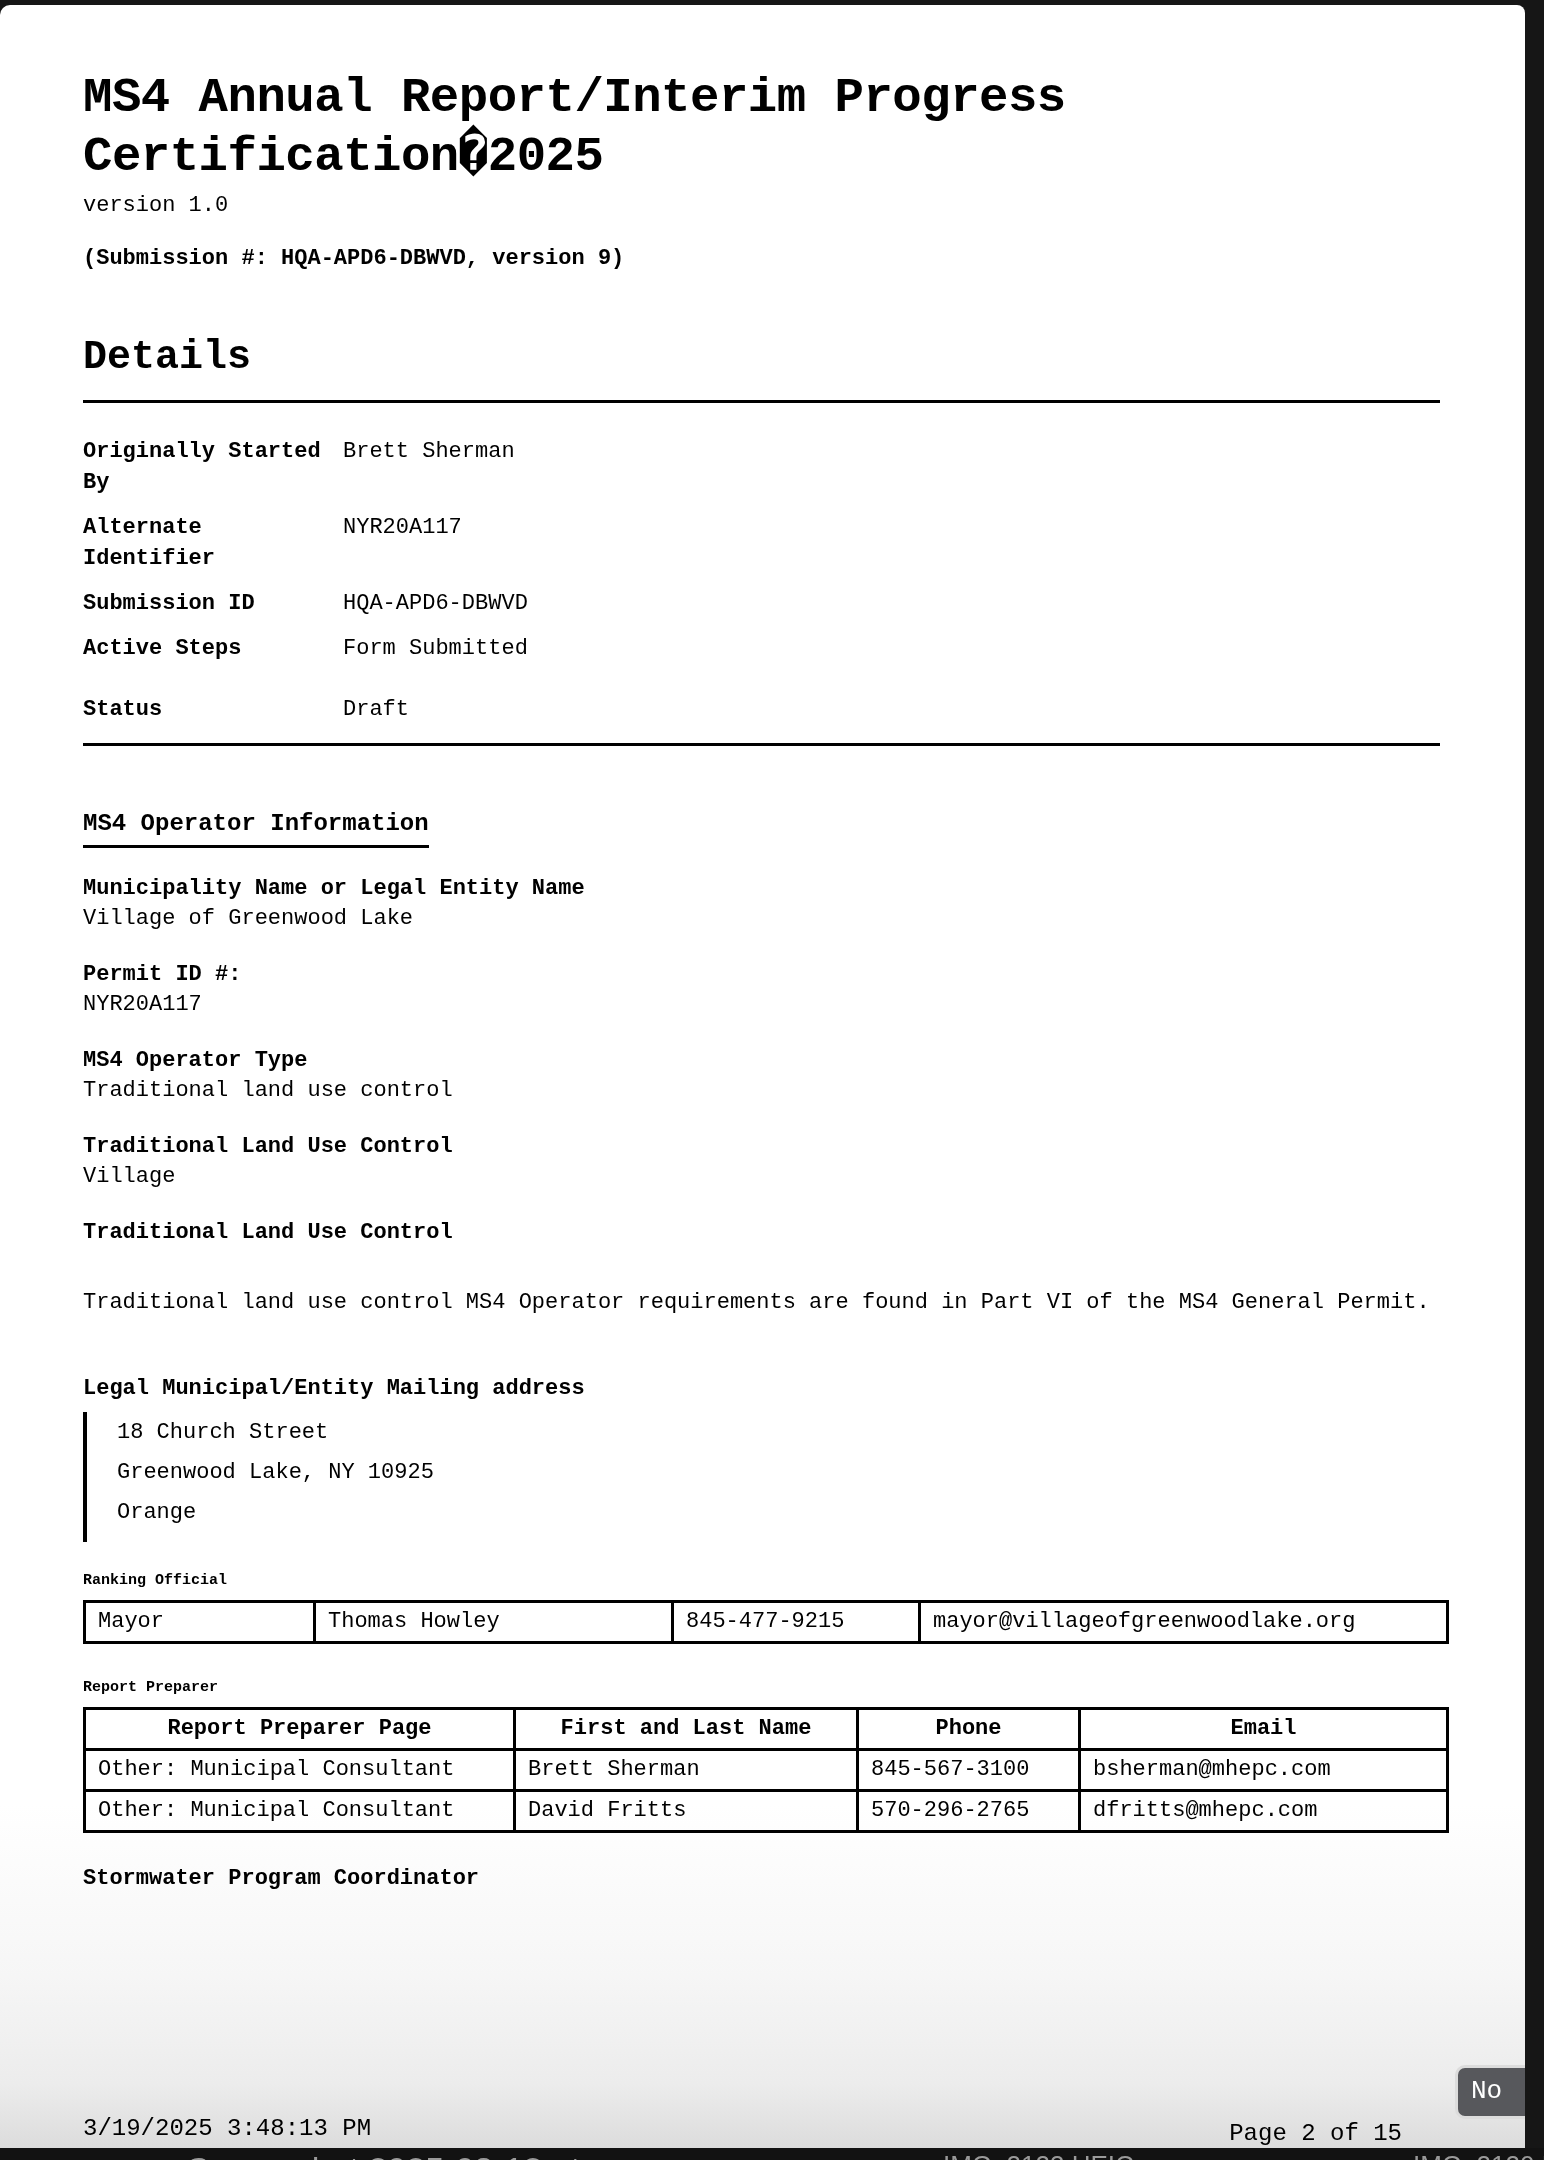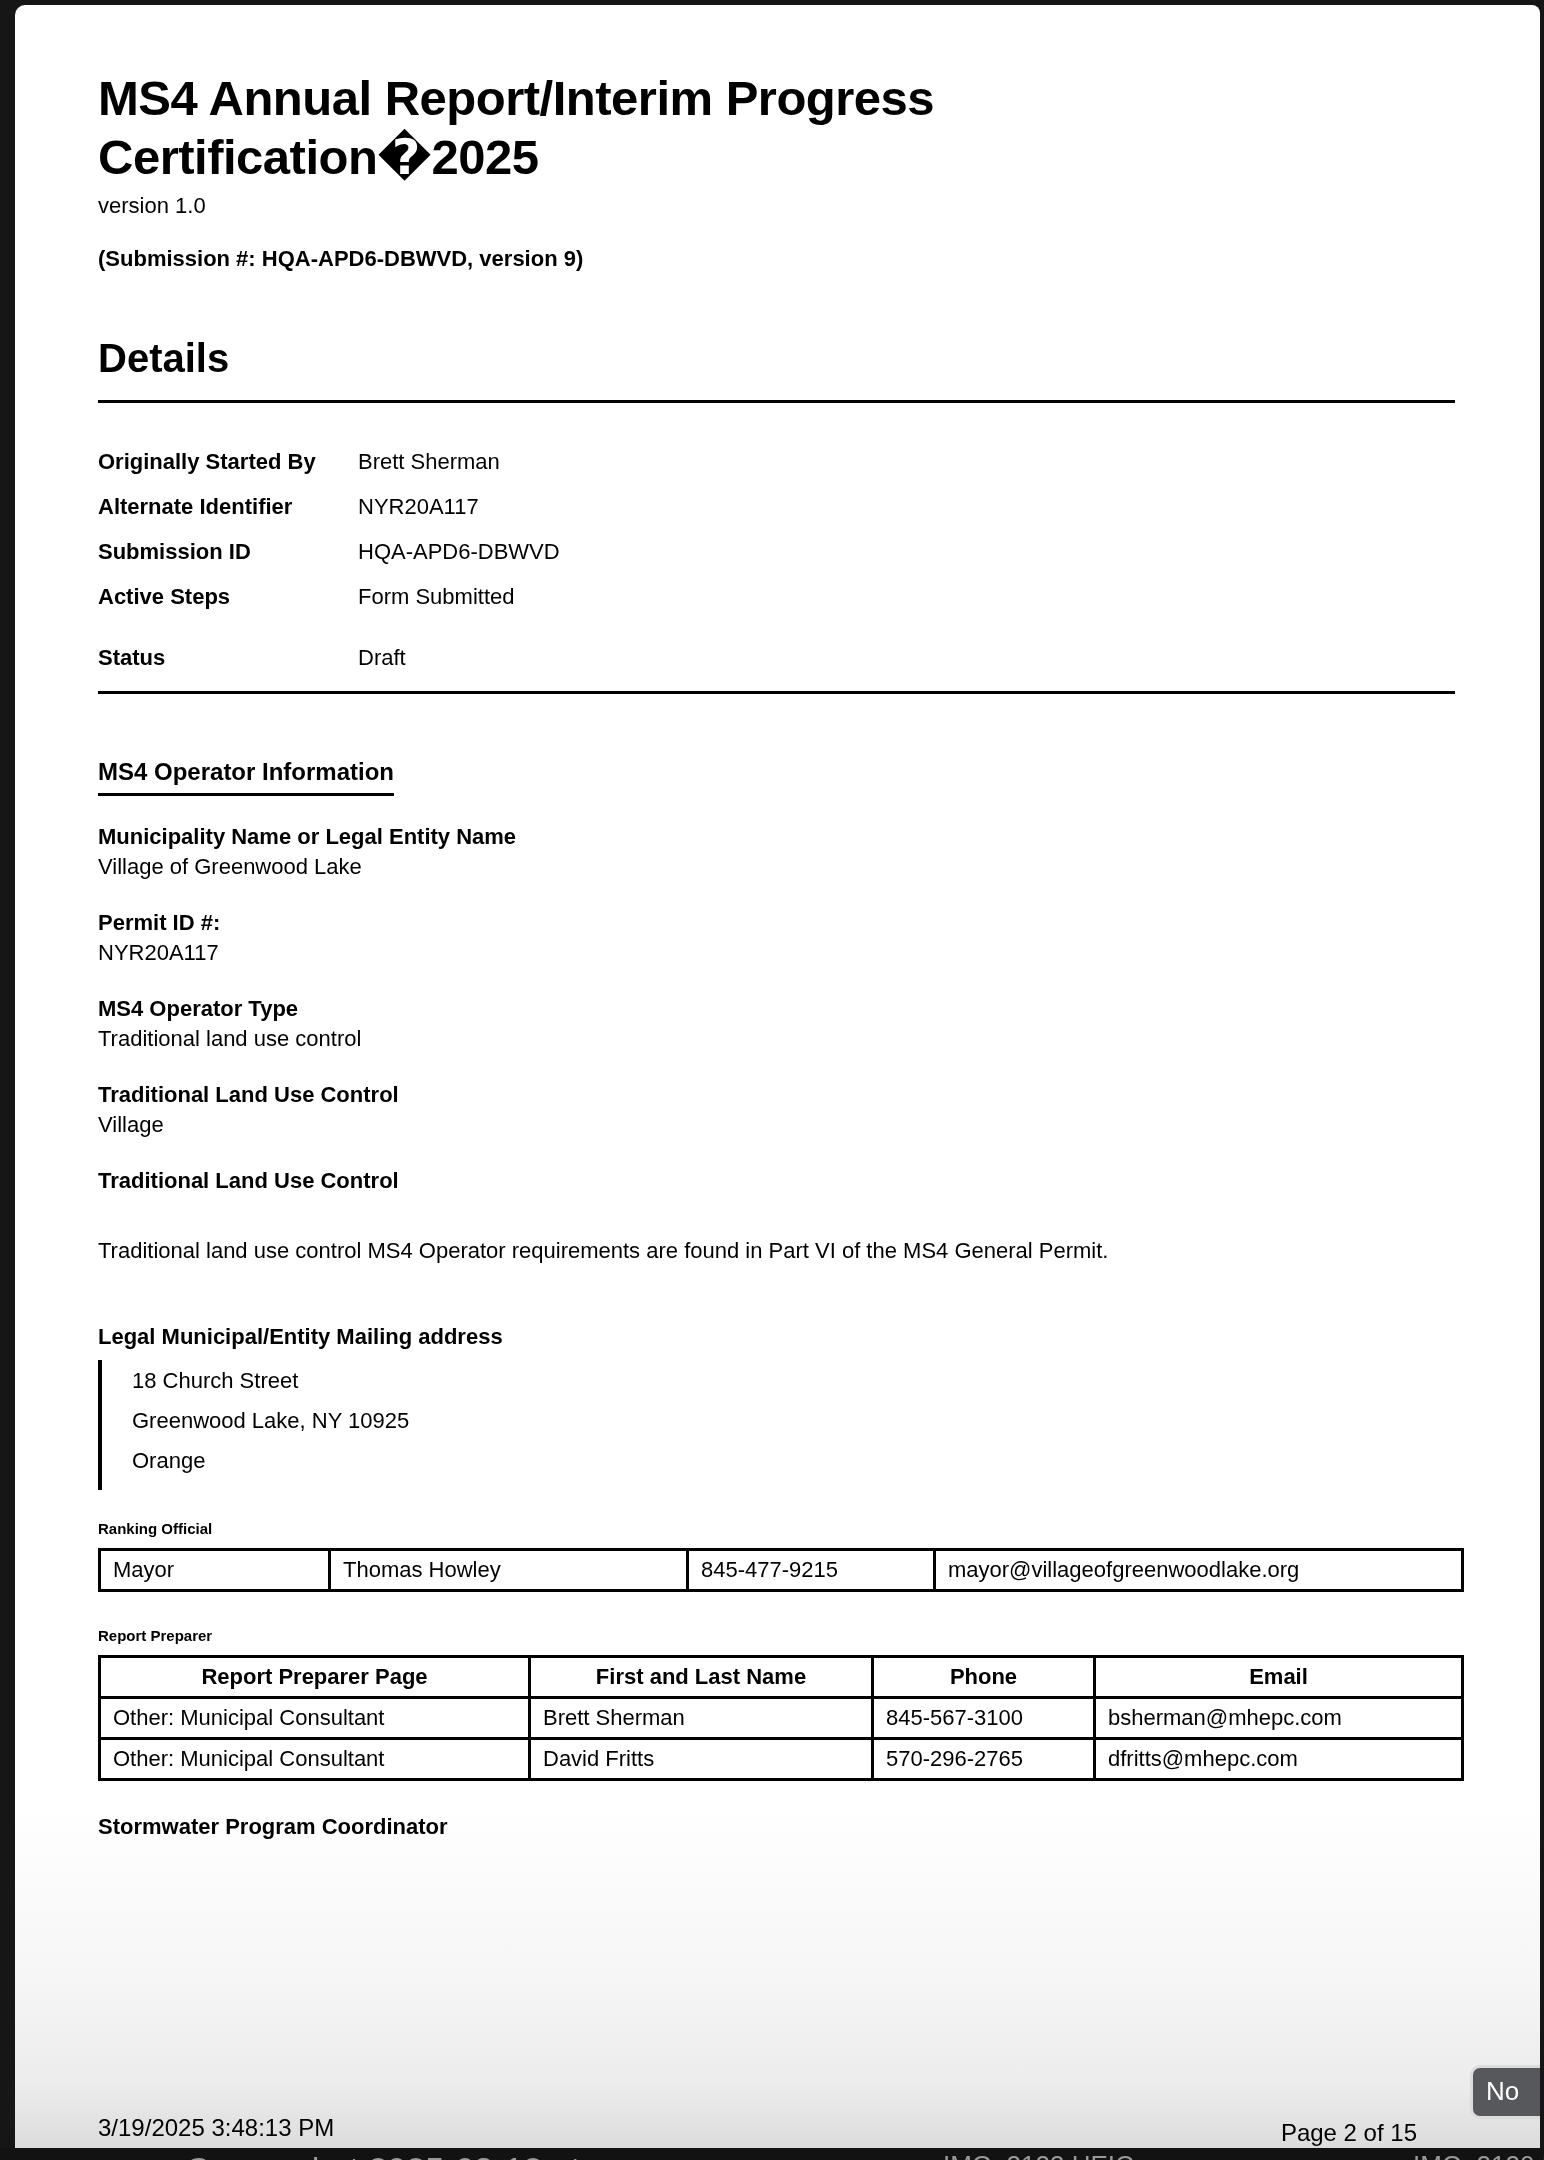--- a/index.html
+++ b/index.html
@@ -1,26 +1,26 @@
 <!DOCTYPE html>
 <html><head>
 <meta charset="utf-8">
 <style>
   html,body{margin:0;padding:0;width:1544px;height:2160px;overflow:hidden;}
   body{background:#161616;position:relative;font-family:"Liberation Sans","DejaVu Sans",sans-serif;color:#000;}
-  .page{position:absolute;left:15px;top:5px;width:1525px;height:2143px;overflow:hidden;
+  .page{position:absolute;left:0;top:5px;width:1525px;height:2143px;overflow:hidden;
         border-radius:10px 8px 0 0;
-        background:linear-gradient(180deg,#ffffff 0%,#ffffff 84%,#f6f6f6 92%,#ececec 97%,#dcdcdc 100%);}
+        background:linear-gradient(180deg,#ffffff 0%,#ffffff 84%,#f6f6f6 92%,#ececec 97%,#dcdcdc 100%);font-family:Liberation Mono, monospace;}
   .content{margin-left:83px;width:1357px;}
   .doc-title{padding-top:64px;font-size:49px;font-weight:bold;line-height:1.2;max-width:1080px;letter-spacing:-0.5px;}
   .doc-version{margin-top:4px;font-size:22px;line-height:1.35;}
   .doc-submission{margin-top:24px;font-size:22px;font-weight:bold;line-height:1.35;}
   .h2{margin-top:60px;font-size:40px;font-weight:bold;line-height:1.2;}
   .rule{margin-top:18px;height:3px;background:#000;width:1357px;}
-  .details-list{margin-top:43px;}
+  .details-list{margin-top:33px;}
   .detail-row{display:flex;margin-bottom:14px;font-size:22px;line-height:31px;}
   .detail-row .dl{width:260px;flex:none;font-weight:bold;}
   .detail-row.gap{margin-top:30px;}
   .h3wrap{margin-top:64px;}
   .h3{display:inline-block;font-size:24px;font-weight:bold;line-height:1.2;border-bottom:3px solid #000;padding-bottom:6px;}
   .q-block{margin-top:26px;font-size:22px;line-height:30px;}
   .q-label{font-weight:bold;}
   .q-value:empty{display:none;}
   .para{margin-top:40px;font-size:22px;line-height:30px;}
   .addr-label{margin-top:56px;font-size:22px;font-weight:bold;line-height:30px;}

